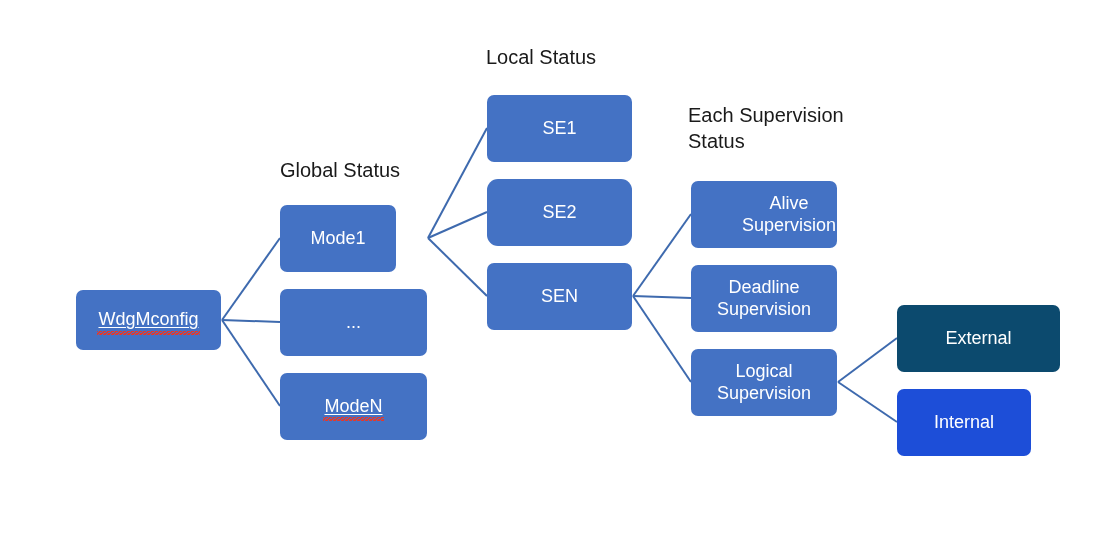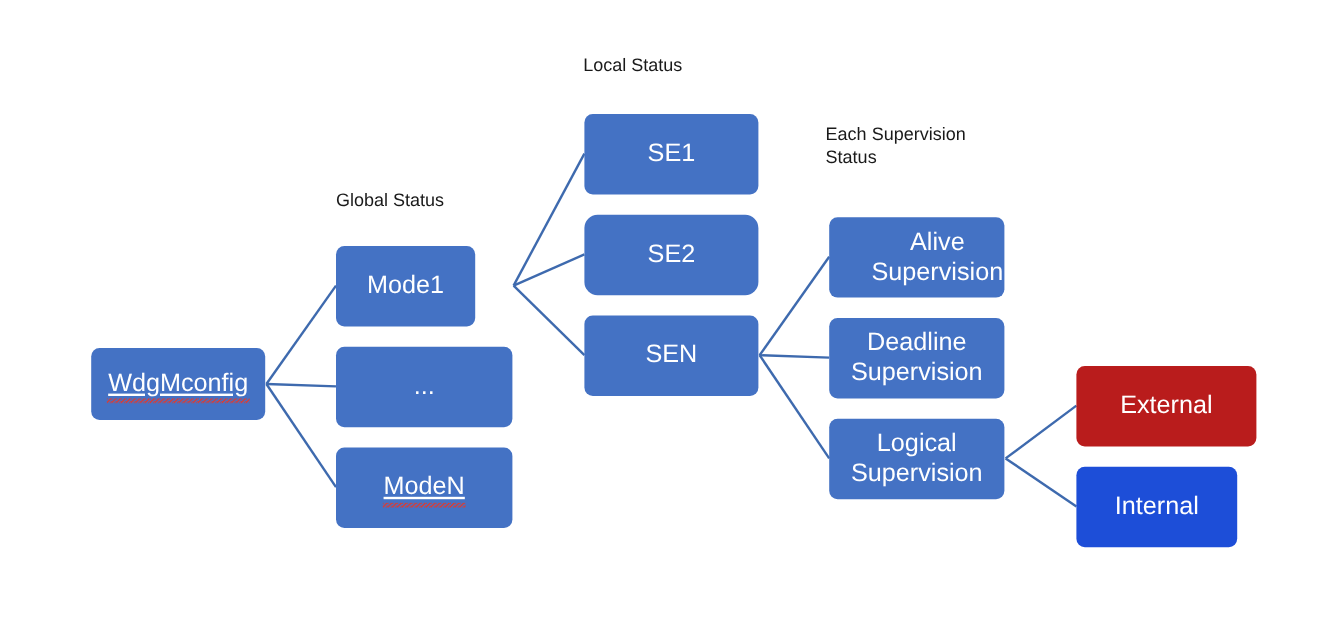--- a/index.html
+++ b/index.html
@@ -26,21 +26,21 @@
   }
   .node {
     position: absolute;
     background: #4472C4;
     border-radius: 7px;
     color: #ffffff;
     display: flex;
     align-items: center;
     justify-content: center;
     text-align: center;
-    font-size: 21px;
+    font-size: 18px;
     line-height: 1.18;
     font-weight: 400;
     box-sizing: border-box;
     z-index: 2;
     white-space: pre-line;
   }
   .node.spellcheck {
     text-decoration: underline;
     text-decoration-color: #ffffff;
     text-underline-offset: 2px;
@@ -65,21 +65,21 @@
     background-size: 4px 4px;
     background-repeat: repeat-x;
     background-position: 0 0;
   }
   .node.overflow-text {
     overflow: visible;
   }
   .group-label {
     position: absolute;
     color: #1a1a1a;
-    font-size: 15px;
+    font-size: 20px;
     line-height: 1.28;
     white-space: pre-line;
     z-index: 3;
   }
 </style>
 </head>
 <body>
 
 <div id="canvas">
 
@@ -111,17 +111,17 @@
       <div class="node spellcheck" style="left: 280px; top: 373px; width: 147px; height: 67px; background: rgb(68, 114, 196); color: rgb(255, 255, 255);"><span class="node-text">ModeN</span></div>
       <div class="node" style="left: 487px; top: 95px; width: 145px; height: 67px; background: rgb(68, 114, 196); color: rgb(255, 255, 255);"><span class="node-text">SE1</span></div>
       <div class="node" style="left: 487px; top: 179px; width: 145px; height: 67px; background: rgb(68, 114, 196); color: rgb(255, 255, 255); border-radius: 11px;"><span class="node-text">SE2</span></div>
       <div class="node" style="left: 487px; top: 263px; width: 145px; height: 67px; background: rgb(68, 114, 196); color: rgb(255, 255, 255);"><span class="node-text">SEN</span></div>
       <div class="node" style="left: 691px; top: 181px; width: 146px; height: 67px; background: rgb(68, 114, 196); color: rgb(255, 255, 255); justify-content: flex-end;"><span class="node-text">Alive
 Supervision</span></div>
       <div class="node" style="left: 691px; top: 265px; width: 146px; height: 67px; background: rgb(68, 114, 196); color: rgb(255, 255, 255);"><span class="node-text">Deadline
 Supervision</span></div>
       <div class="node" style="left: 691px; top: 349px; width: 146px; height: 67px; background: rgb(68, 114, 196); color: rgb(255, 255, 255);"><span class="node-text">Logical
 Supervision</span></div>
-      <div class="node" style="left: 897px; top: 305px; width: 150px; height: 67px; background: #b91c1c; color: rgb(255, 255, 255);"><span class="node-text">External</span></div>
+      <div class="node" style="left: 897px; top: 305px; width: 163px; height: 67px; background: #0c4a6e; color: rgb(255, 255, 255);"><span class="node-text">External</span></div>
       <div class="node" style="left: 897px; top: 389px; width: 134px; height: 67px; background: #1d4ed8; color: rgb(255, 255, 255);"><span class="node-text">Internal</span></div>
     </div>
 
 </div>
 
 </body></html>

